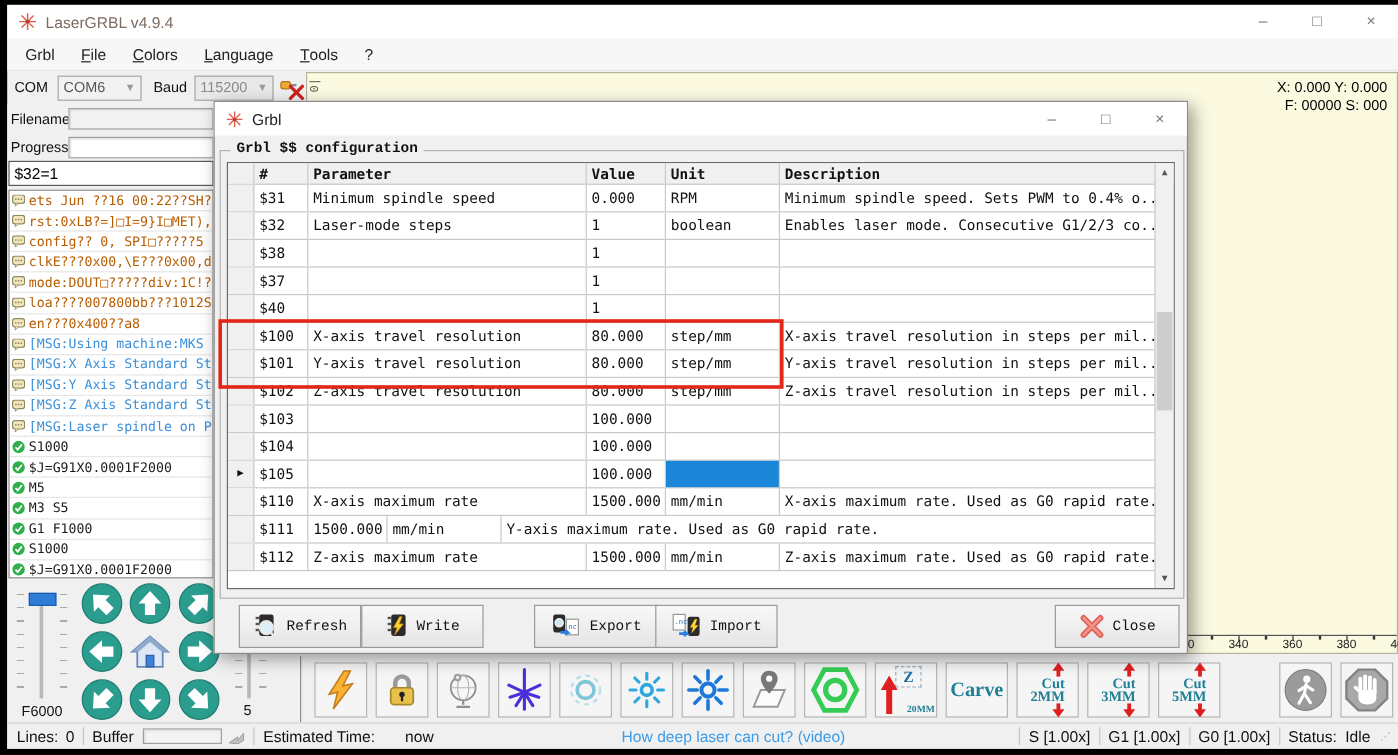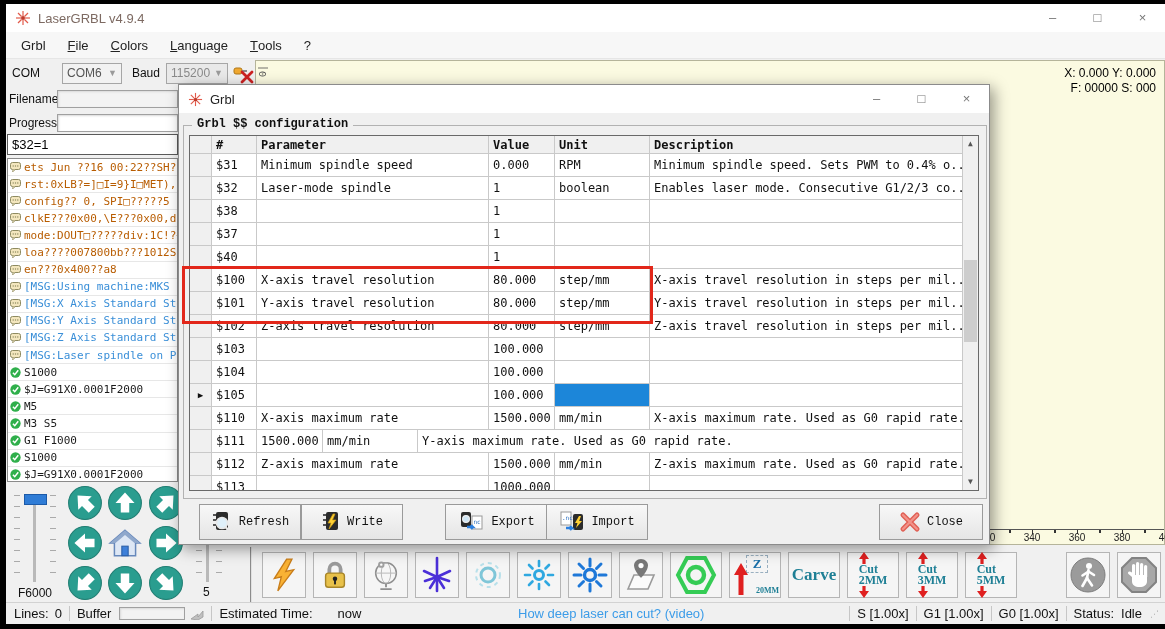--- a/index.html
+++ b/index.html
@@ -13,21 +13,21 @@
   .winbtn{width:45px;text-align:center;line-height:27px;color:#777;font-size:13px}
   
   .menubar{position:absolute;left:0;top:28px;width:100%;height:26px;background:#f7f7f7;
            display:flex;align-items:center;font-size:13px;color:#222;border-bottom:1px solid #e6e6e6;padding-left:4px}
   .menu-item{padding:0 11px;height:100%;display:flex;align-items:center}
   .menu-item .u{text-decoration:underline}
   
   .toolbar-top{position:absolute;left:0;top:54px;width:249px;height:30px;display:flex;align-items:center;font-size:12px;color:#111}
   .combo{height:21px;border:1px solid #a6a6a6;display:flex;align-items:center;font-size:12px;padding-left:4px;box-sizing:border-box}
   .combo .chev{margin-left:auto;color:#9a9a9a;font-size:9px;padding:0 4px}
-  .combo-com{width:74px;margin-left:22px;background:#f2f2f2;color:#555}
+  .combo-com{width:74px;margin-left:8px;background:#f2f2f2;color:#555}
   .combo-baud{width:70px;margin-left:6px;background:#e9e9e9;color:#8a8a8a}
   .lbl-baud{margin-left:10px}
   .disc-btn{margin-left:4px;display:flex}
   
   .left-panel{position:absolute;left:0;top:83px;width:244px;height:515px;background:#f0f0f0}
   .lp-label{position:absolute;font-size:12px;color:#111}
   .input-sunken{position:absolute;background:#fff;border:1px solid #a0a0a0;box-shadow:inset 1px 1px 2px #d9d9d9;box-sizing:border-box}
   .input-disabled{background:#f3f3f3}
   .cmdbox{position:absolute;left:1px;top:47px;width:171px;height:21px;background:#fff;border:1px solid #5a5a5a;
           font-size:13px;padding:2px 4px;box-sizing:border-box;color:#000}
@@ -78,21 +78,21 @@
        display:flex;align-items:center;justify-content:center;gap:6px;
        font-family:"Liberation Mono",monospace;font-size:12px;color:#111;box-sizing:border-box}
   
   .toolbar-bottom{position:absolute;left:244px;top:543px;width:915px;height:55px;display:flex;align-items:center;
                   gap:7px;padding-left:10px;box-sizing:border-box;border-left:2px groove #e0e0e0}
   .tbtn{width:44px;height:46px;background:#f5f5f5;border:1px solid #b5b5b5;display:flex;align-items:center;
         justify-content:center;position:relative;box-sizing:border-box;flex:0 0 auto}
   .tbtn-wide{width:52px}
   .serif-label{font-family:"Liberation Serif",serif;font-weight:bold;color:#1e7f95}
   .carve-text{font-size:17px}
-  .cut-stack{display:flex;flex-direction:column;align-items:flex-start;line-height:11px;font-size:12px}
+  .cut-stack{display:flex;flex-direction:column;align-items:flex-end;line-height:11px;font-size:12px}
   .zmm{position:absolute;right:1px;bottom:2px;font-size:8px;font-weight:bold;color:#1e7f95;font-family:"Liberation Serif",serif}
   .zletter{position:absolute;left:16px;top:2px;width:20px;height:16px;border:1px dashed #9ab0c0;text-align:center;
            font-family:"Liberation Serif",serif;font-weight:bold;font-size:13px;color:#1a6fa8;line-height:15px}
   .tb-spacer{margin-left:auto}
   
   .statusbar{position:absolute;left:0;top:598px;width:100%;height:22px;background:#f0f0f0;border-top:1px solid #d2d2d2;
              display:flex;align-items:center;font-size:13px;color:#111;box-sizing:border-box}
   .sb-sep{width:1px;height:15px;background:#c6c6c6;margin:0 7px;flex:0 0 auto}
   .sb-bufferbar{width:66px;height:13px;margin-left:8px}
   .sb-link{position:absolute;left:512px;color:#3c9ce8}
@@ -457,21 +457,21 @@
           <div class="gcell c0"></div>
           <div class="gcell c1">$31</div>
           <div class="gcell c2">Minimum spindle speed</div>
           <div class="gcell c3">0.000</div>
           <div class="gcell c4">RPM</div>
           <div class="gcell c5">Minimum spindle speed. Sets PWM to 0.4% o...</div>
         </div>
         <div class="grow">
           <div class="gcell c0"></div>
           <div class="gcell c1">$32</div>
-          <div class="gcell c2">Laser-mode spindle</div>
+          <div class="gcell c2">Laser-mode steps</div>
           <div class="gcell c3">1</div>
           <div class="gcell c4">boolean</div>
           <div class="gcell c5">Enables laser mode. Consecutive G1/2/3 co...</div>
         </div>
         <div class="grow">
           <div class="gcell c0"></div>
           <div class="gcell c1">$38</div>
           <div class="gcell c2"></div>
           <div class="gcell c3">1</div>
           <div class="gcell c4"></div>
@@ -556,28 +556,20 @@
           <div class="gcell c4">mm/min</div>
           <div class="gcell c5">Y-axis maximum rate. Used as G0 rapid rate.</div>
         </div>
         <div class="grow">
           <div class="gcell c0"></div>
           <div class="gcell c1">$112</div>
           <div class="gcell c2">Z-axis maximum rate</div>
           <div class="gcell c3">1500.000</div>
           <div class="gcell c4">mm/min</div>
           <div class="gcell c5">Z-axis maximum rate. Used as G0 rapid rate.</div>
-        </div>
-        <div class="grow">
-          <div class="gcell c0"></div>
-          <div class="gcell c1">$113</div>
-          <div class="gcell c2"></div>
-          <div class="gcell c3">1000.000</div>
-          <div class="gcell c4"></div>
-          <div class="gcell c5"></div>
         </div>
         <div class="vscroll">
         <span class="varrow" style="top:0">▲</span>
         <span class="vthumb"></span>
         <span class="varrow" style="bottom:0">▼</span>
       </div>
     </div>
     <div class="redbox"></div>
 
     <div class="btn" style="left:20px;width:102px">

